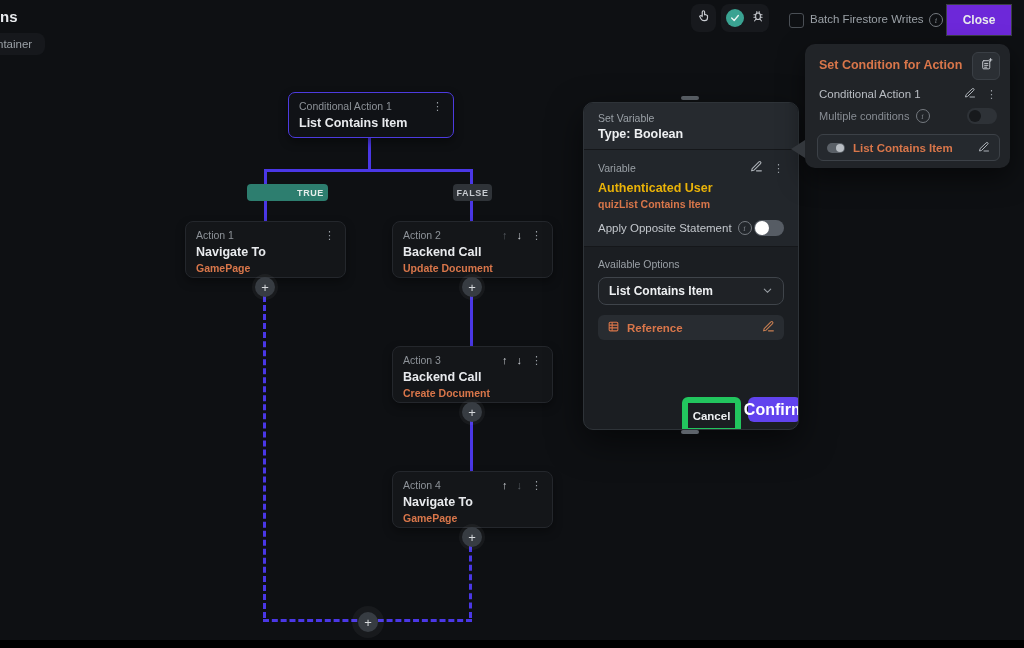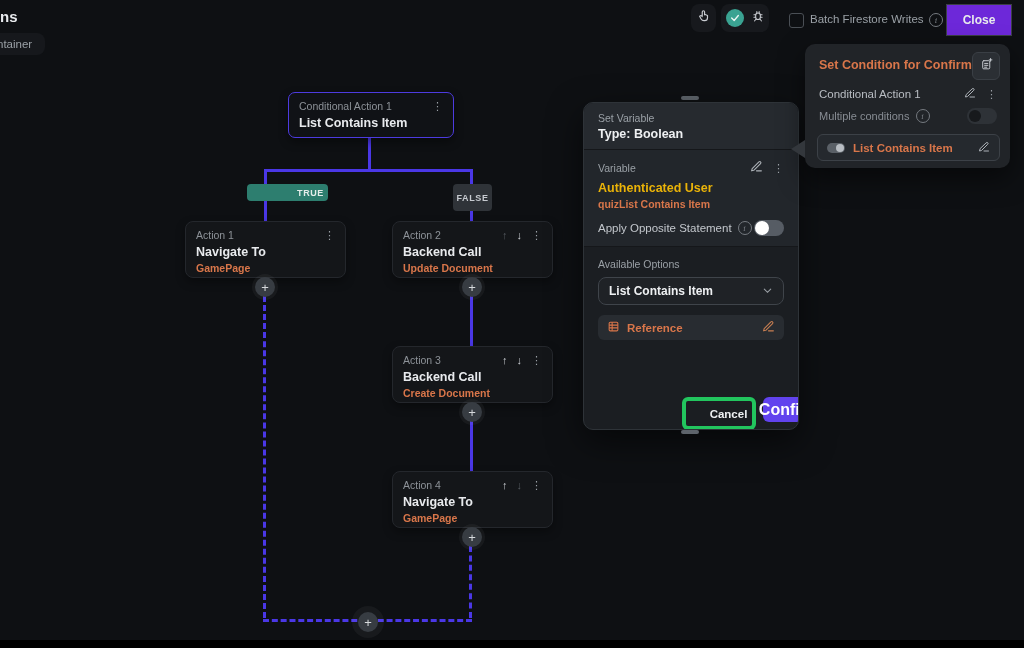--- a/index.html
+++ b/index.html
@@ -63,22 +63,22 @@
   .toggle-light{width:30px;height:16px;border-radius:9px;background:#565c64;position:relative;cursor:pointer;}
   .toggle-light .knob{position:absolute;left:1px;top:1px;width:14px;height:14px;border-radius:50%;background:#fff;}
   .toggle-dark{width:30px;height:16px;border-radius:9px;background:#2e3237;position:relative;cursor:pointer;}
   .toggle-dark .knob{position:absolute;left:2px;top:2px;width:12px;height:12px;border-radius:50%;background:#17191c;}
   .dropdown{border:1px solid #3f444a;background:#1f2226;border-radius:8px;height:26px;display:flex;
             align-items:center;justify-content:space-between;padding:0 10px;cursor:pointer;}
   .dropdown-value{color:#eef0f2;font-size:12px;font-weight:bold;}
   .ref-row{background:#282c31;border-radius:6px;height:25px;display:flex;align-items:center;
            padding:0 9px;gap:7px;cursor:pointer;}
   .ref-label{color:#d9764a;font-size:11.5px;font-weight:bold;flex:1;}
-  .btn-cancel{border:4px solid #22c55e;background:#1b1e22;color:#eef0f2;font-size:11.5px;font-weight:bold;
-              border-radius:6px;display:flex;align-items:center;justify-content:center;cursor:pointer;padding-left:19px;}
+  .btn-cancel{border:6px solid #22c55e;background:#1b1e22;color:#eef0f2;font-size:11.5px;font-weight:bold;
+              border-radius:6px;display:flex;align-items:center;justify-content:center;cursor:pointer;}
   .btn-confirm{background:#6143ee;color:#fff;font-size:16px;font-weight:bold;border-radius:6px;
                display:flex;align-items:center;justify-content:center;cursor:pointer;}
   .drag-handle{width:18px;height:4px;border-radius:2px;background:#5e646b;}
   
   .cpanel{background:#212428;border-radius:10px;box-shadow:0 10px 26px rgba(0,0,0,.5);}
   .cpanel-title{color:#d9764a;font-size:12.5px;font-weight:bold;}
   .sq-iconbtn{width:26px;height:26px;border:1px solid #3a3f45;background:#2b2f34;border-radius:6px;
               display:flex;align-items:center;justify-content:center;cursor:pointer;}
   .cpanel-row-label{color:#b9bdc3;font-size:11.5px;}
   .cond-chip-row{background:#25292e;border:1px solid #3c4147;border-radius:6px;height:25px;
@@ -139,21 +139,21 @@
 
   <div class="abs cond-node" style="left:288px;top:92px;width:144px;">
     <div class="node-head">
       <span class="node-label">Conditional Action 1</span>
       <span class="kebab">⋮</span>
     </div>
     <div class="node-title">List Contains Item</div>
   </div>
 
   <div class="abs pill pill-true" style="left:247px;top:184px;width:35px;height:17px;">TRUE</div>
-  <div class="abs pill pill-false" style="left:453px;top:184px;width:39px;height:27px;">FALSE</div>
+  <div class="abs pill pill-false" style="left:453px;top:184px;width:39px;height:17px;">FALSE</div>
 
   <div class="abs action-node" style="left:185px;top:221px;width:139px;height:41px;">
     <div class="node-head">
       <span class="node-label">Action 1</span>
       <span class="head-icons">
           <span class="kebab">⋮</span>
         </span>
     </div>
     <div class="node-title">Navigate To</div>
     <div class="node-sub">GamePage</div>
@@ -272,21 +272,21 @@
 
     <div class="abs" style="left:98px;top:294px;display:flex;gap:7px;">
       <div class="btn-cancel" style="width:47px;height:25px;">Cancel</div>
       <div class="btn-confirm" style="width:53px;height:25px;">Confirm</div>
     </div>
   </div>
 
   <div class="abs drag-handle" style="left:681px;top:430px;"></div>
 
   <div class="abs cpanel" style="left:805px;top:44px;width:205px;height:124px;">
-    <div class="abs cpanel-title" style="left:14px;top:14px;">Set Condition for Confirm</div>
+    <div class="abs cpanel-title" style="left:14px;top:14px;">Set Condition for Action</div>
     <div class="abs sq-iconbtn" style="left:167px;top:8px;">
       <span>
         <svg width="13" height="13" viewBox="0 0 24 24" fill="none" stroke="#c9ccd1" stroke-width="1.8" stroke-linecap="round">
             <rect x="5" y="5" width="13" height="15" rx="2"></rect>
             <path d="M8.5 10h6M8.5 13.5h6M8.5 17h4"></path>
             <path d="M17 3.5h5M19.5 1v5"></path>
           </svg>
       </span>
     </div>
     <div class="abs row-sb" style="left:14px;top:41px;width:178px;">

